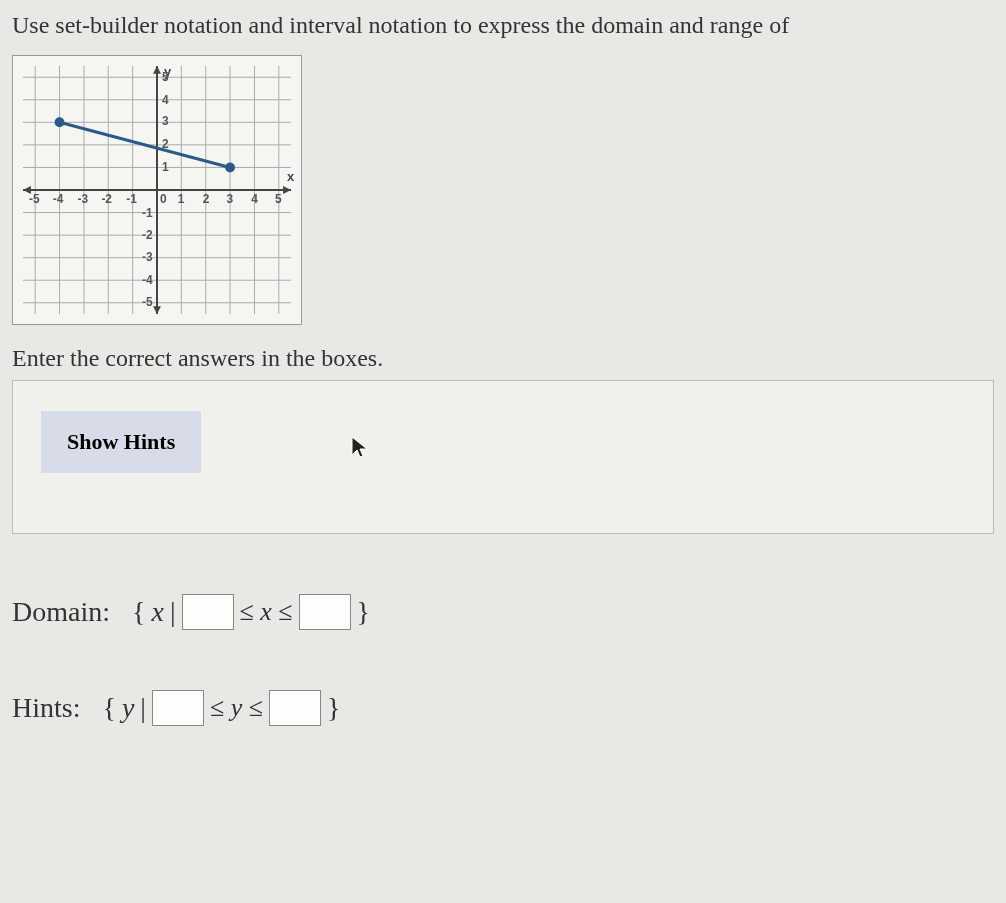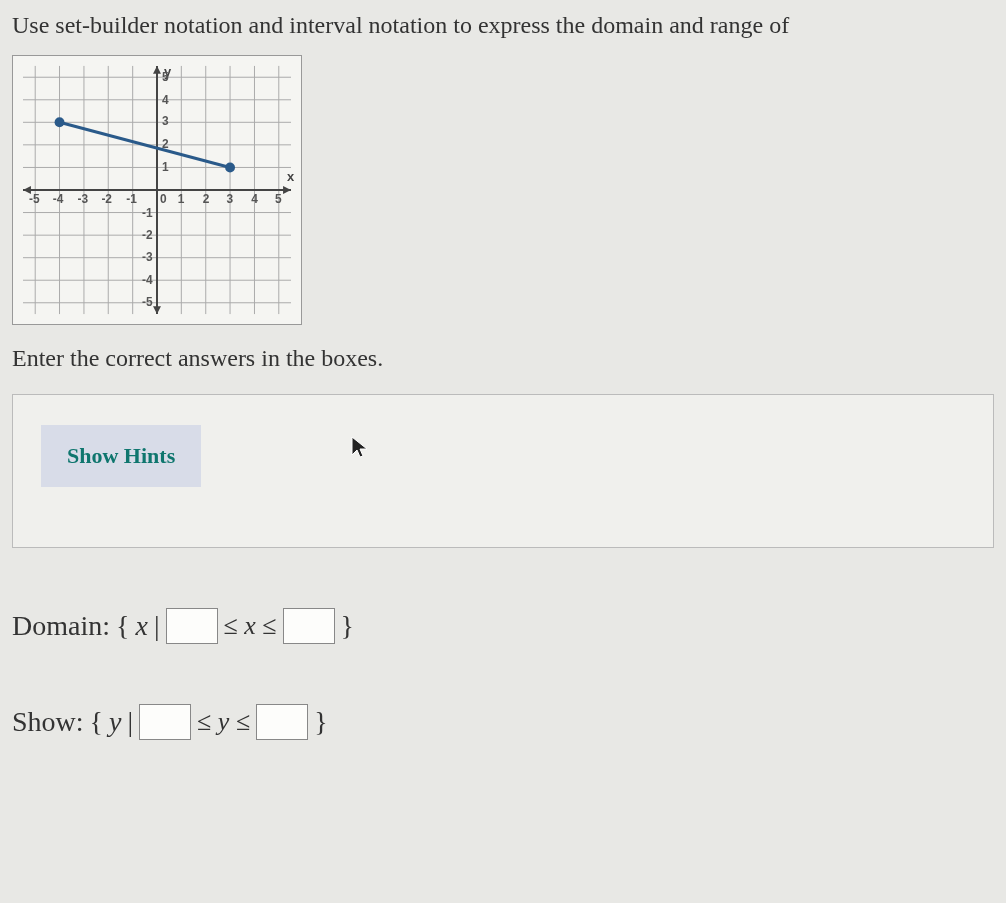--- a/index.html
+++ b/index.html
@@ -31,47 +31,47 @@
     .axis-line { stroke: #444; stroke-width: 2; }
     .data-line { stroke: #2a5a8a; stroke-width: 3; }
     .data-point { fill: #2a5a8a; }
     .tick-label { font-size: 12px; fill: #555; font-weight: bold; font-family: sans-serif; }
     .axis-label { font-size: 13px; fill: #444; font-weight: bold; font-family: sans-serif; }
     .arrow { fill: #444; }
     .instruction-text {
       font-size: 24px;
       color: #333;
       margin-top: 18px;
-      margin-bottom: 22px;
+      margin-bottom: 8px;
     }
     .hints-box {
       border: 1px solid #bbb;
       background: #f0f0ed;
       padding: 30px 28px 60px 28px;
       margin-bottom: 60px;
     }
     .show-hints-btn {
       background: #d8dce8;
       border: none;
       padding: 18px 26px;
       font-size: 22px;
       font-weight: bold;
-      color: #0f766e;
+      color: #000000;
       font-family: 'Times New Roman', serif;
       cursor: pointer;
     }
     .answer-row {
       font-size: 28px;
       color: #333;
       margin-bottom: 60px;
       display: flex;
       align-items: center;
       gap: 6px;
     }
-    .answer-label { margin-right: 0; }
+    .answer-label { margin-right: 16px; }
     .math-var { font-style: italic; }
     .answer-input {
       width: 52px;
       height: 36px;
       border: 1px solid #888;
       background: #fdfdfb;
       font-size: 22px;
       text-align: center;
       font-family: inherit;
     }
@@ -166,21 +166,21 @@
   <span>{</span>
     <span class="math-var">x</span>
     <span>|</span>
   <input class="answer-input" type="text" style="">
   <span class="leq">≤ <span class="math-var">x</span> ≤</span>
   <input class="answer-input" type="text" style="">
   <span>}</span>
 </div>
 
 <div class="answer-row">
-  <span class="answer-label">Show:</span>
+  <span class="answer-label">Hints:</span>
   <span>{</span>
     <span class="math-var">y</span>
     <span>|</span>
   <input class="answer-input" type="text" style="">
   <span class="leq">≤ <span class="math-var">y</span> ≤</span>
   <input class="answer-input" type="text" style="">
   <span>}</span>
 </div>
 
 <div class="cursor-icon">

